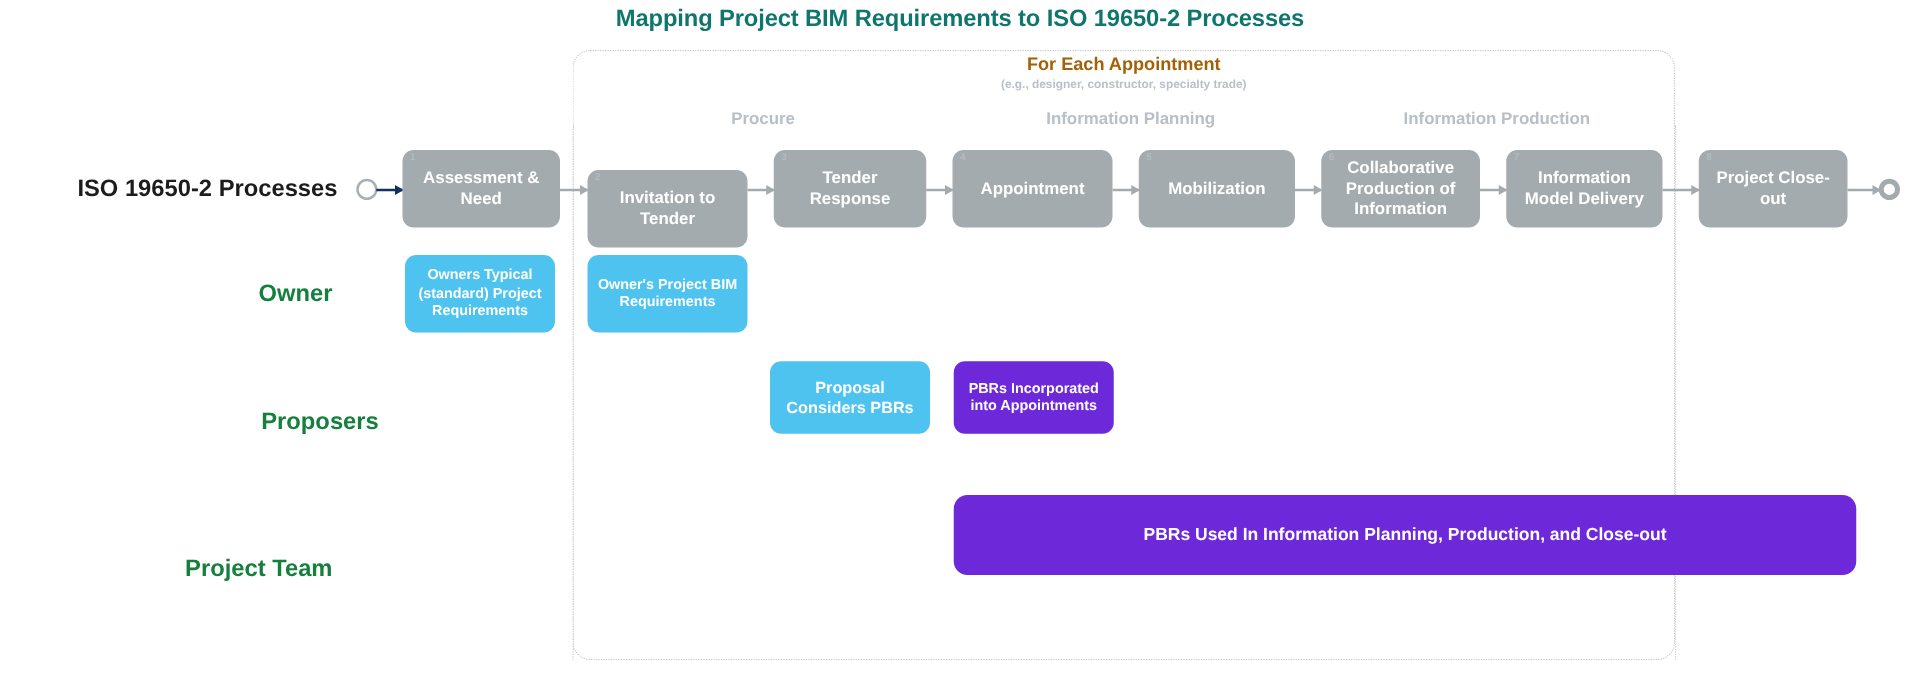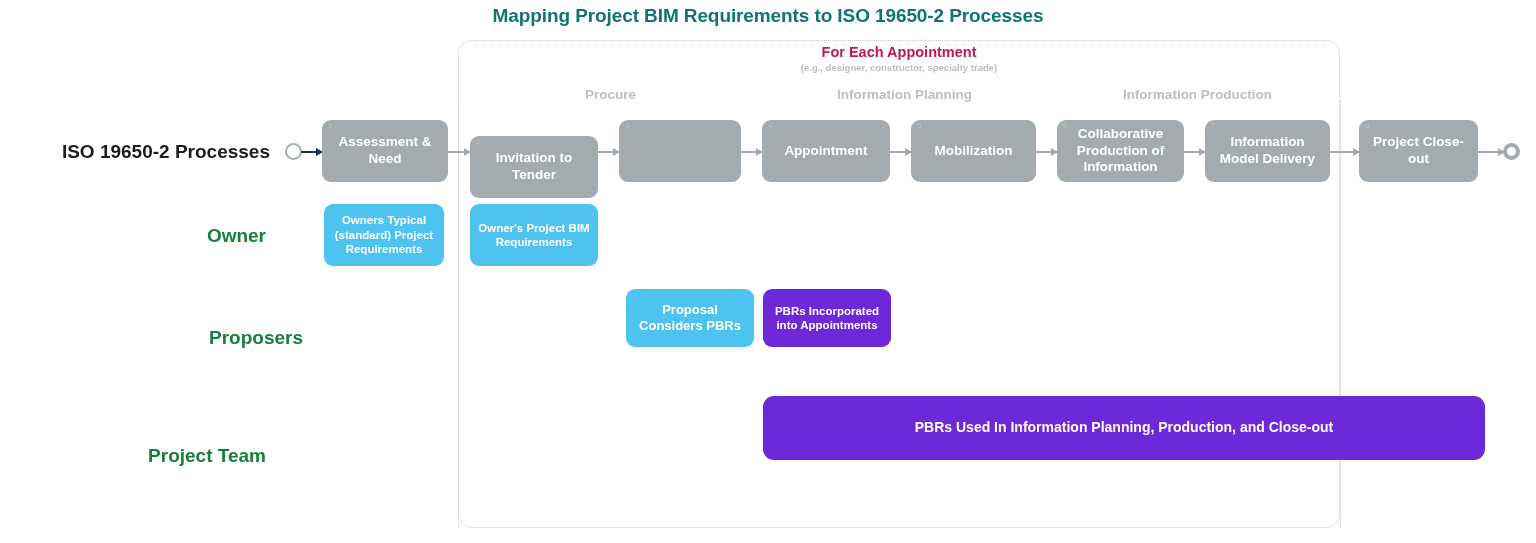--- a/index.html
+++ b/index.html
@@ -45,21 +45,21 @@
     box-sizing: border-box;
   }
   .appt-heading {
     position: absolute;
     left: 458px;
     top: 44px;
     width: 882px;
     text-align: center;
     font-size: 14.5px;
     font-weight: bold;
-    color: #be185d;
+    color: #a16207;
   }
   .appt-sub {
     position: absolute;
     left: 458px;
     top: 62px;
     width: 882px;
     text-align: center;
     font-size: 9.5px;
     font-weight: bold;
     color: #b9bfc6;
@@ -238,20 +238,21 @@
   <div class="pbox" style="left:322px; top:120px; width:126px; height:62px;">
     <span class="num">1</span>
     <span>Assessment &amp; Need</span>
   </div>
   <div class="pbox" style="left:470px; top:120px; width:128px; height:62px;margin-top:16px;">
     <span class="num">2</span>
     <span>Invitation to Tender</span>
   </div>
   <div class="pbox" style="left:619px; top:120px; width:122px; height:62px;">
     <span class="num">3</span>
+    <span>Tender Response</span>
   </div>
   <div class="pbox" style="left:762px; top:120px; width:128px; height:62px;">
     <span class="num">4</span>
     <span>Appointment</span>
   </div>
   <div class="pbox" style="left:911px; top:120px; width:125px; height:62px;">
     <span class="num">5</span>
     <span>Mobilization</span>
   </div>
   <div class="pbox" style="left:1057px; top:120px; width:127px; height:62px;">
@@ -263,18 +264,18 @@
     <span>Information Model Delivery</span>
   </div>
   <div class="pbox" style="left:1359px; top:120px; width:119px; height:62px;">
     <span class="num">8</span>
     <span>Project Close-out</span>
   </div>
 
   <div class="cbox blue sm" style="left:324px; top:204px; width:120px; height:62px;">Owners Typical (standard) Project Requirements</div>
   <div class="cbox blue sm" style="left:470px; top:204px; width:128px; height:62px;">Owner's Project BIM Requirements</div>
 
-  <div class="cbox blue md" style="left:616px; top:289px; width:128px; height:58px;margin-left:10px;">Proposal Considers PBRs</div>
+  <div class="cbox blue md" style="left:616px; top:289px; width:128px; height:58px;">Proposal Considers PBRs</div>
   <div class="cbox navy sm" style="left:763px; top:289px; width:128px; height:58px;">PBRs Incorporated into Appointments</div>
 
   <div class="cbox navy wide" style="left:763px; top:396px; width:722px; height:64px;">PBRs Used In Information Planning, Production, and Close-out</div>
 
 </div>
 
 </body></html>

